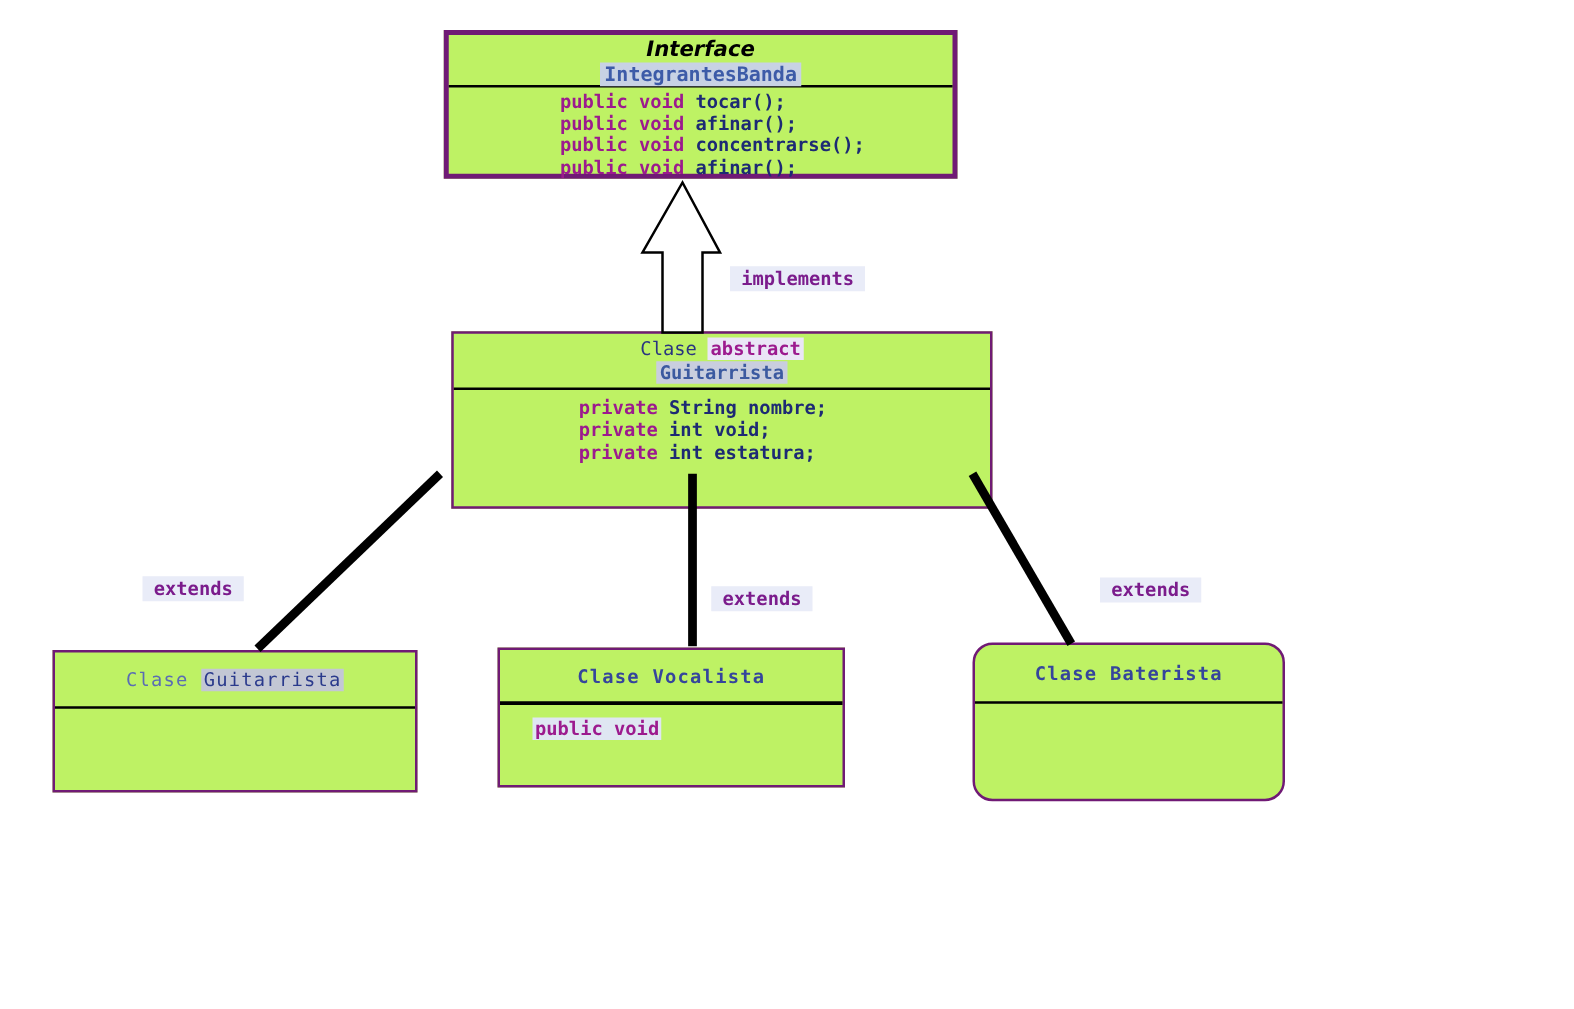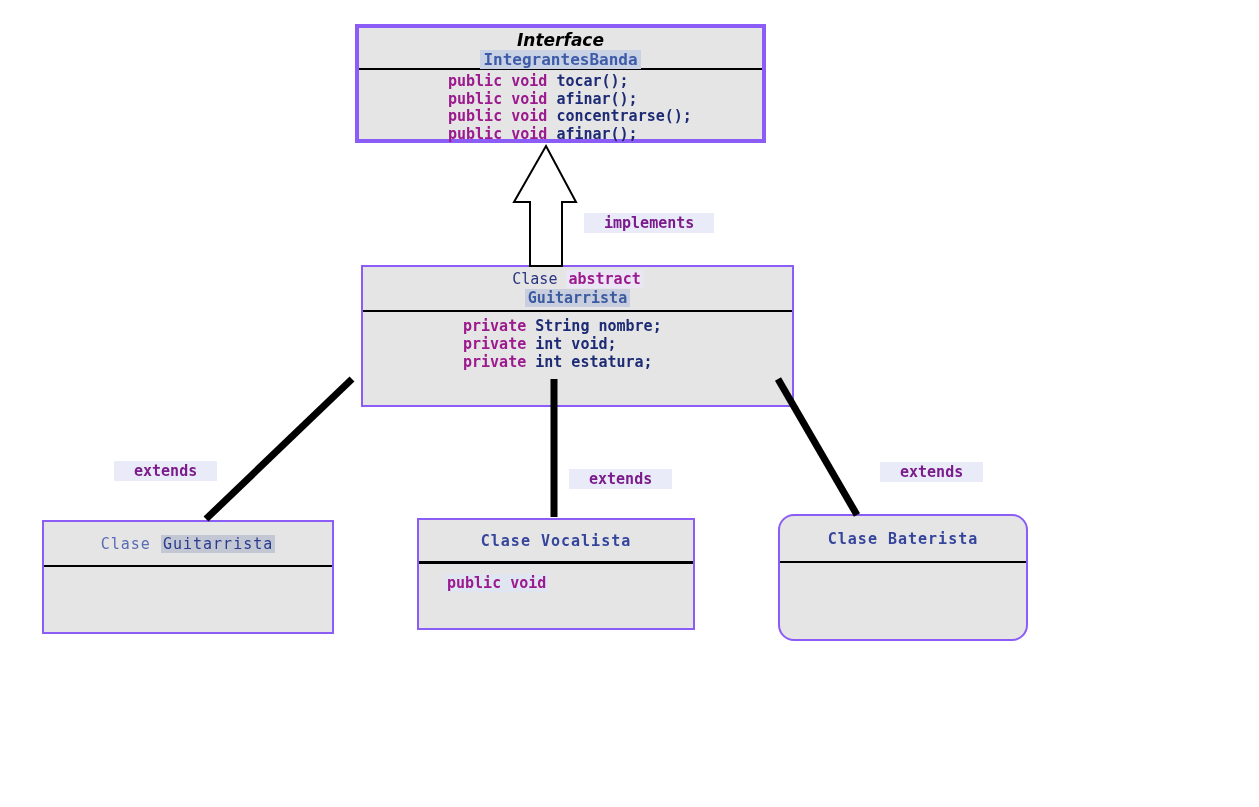--- a/index.html
+++ b/index.html
@@ -6,22 +6,22 @@
   .canvas {
     position: relative;
     width: 1259px;
     height: 807px;
     background: #ffffff;
     font-family: "DejaVu Sans Mono", monospace;
     overflow: hidden;
   }
   .box {
     position: absolute;
-    background: #e5e5e5;
-    border: 2px solid #8b5cf6;
+    background: #bef264;
+    border: 2px solid #701a75;
     box-sizing: border-box;
     z-index: 1;
   }
   .box-header { border-bottom: 2px solid #000000; box-sizing: border-box; }
 
   
   .interface-box { left: 355px; top: 24px; width: 411px; height: 119px; border-width: 4px; }
   .interface-box .box-header { height: 42px; text-align: center; }
   .stereotype {
     font-family: "DejaVu Sans", sans-serif;
@@ -50,36 +50,36 @@
   
   .sub-header {
     display: flex; align-items: center; justify-content: center;
     font-size: 15px; letter-spacing: 1px; white-space: pre;
   }
   .guitarrista-box { left: 42px;  top: 520px; width: 292px; height: 114px; }
   .guitarrista-box .box-header { height: 45px; }
   .clase-light { color: #5a6cb4; }
   .hl-guit { color: #2a3a8c; background: #c3c7d4; padding: 0 2px; }
 
-  .vocalista-box { left: 417px; top: 518px; width: 278px; height: 112px; }
+  .vocalista-box { left: 398px; top: 518px; width: 278px; height: 112px; }
   .vocalista-box .box-header { height: 44px; border-bottom-width: 3px; font-weight: bold; color: #35459c; }
   .vocalista-body { padding: 10px 0 0 26px; }
   .voc-line { font-size: 15px; line-height: 19.5px; white-space: pre; }
   .hl-blue-kw   { color: #9c1a8e; font-weight: bold; background: #dfe6f2; padding: 0 2px; }
   .hl-blue-code { color: #24307c; background: #dfe6f2; padding: 0 2px; }
 
   .baterista-box { left: 778px; top: 514px; width: 250px; height: 127px; border-radius: 16px; }
   .baterista-box .box-header { height: 47px; font-weight: bold; color: #35459c; }
 
   
   .rel-label {
     position: absolute;
     font-size: 15px; font-weight: bold;
     color: #7b1c8c; background: #e9ecf8;
-    padding: 1px 20px;
+    padding: 1px 9px;
     z-index: 3;
     white-space: pre;
   }
   .lbl-implements     { left: 584px; top: 213px; }
   .lbl-extends-left   { left: 114px; top: 461px; }
   .lbl-extends-center { left: 569px; top: 469px; }
   .lbl-extends-right  { left: 880px; top: 462px; }
 
   
   .overlay {

